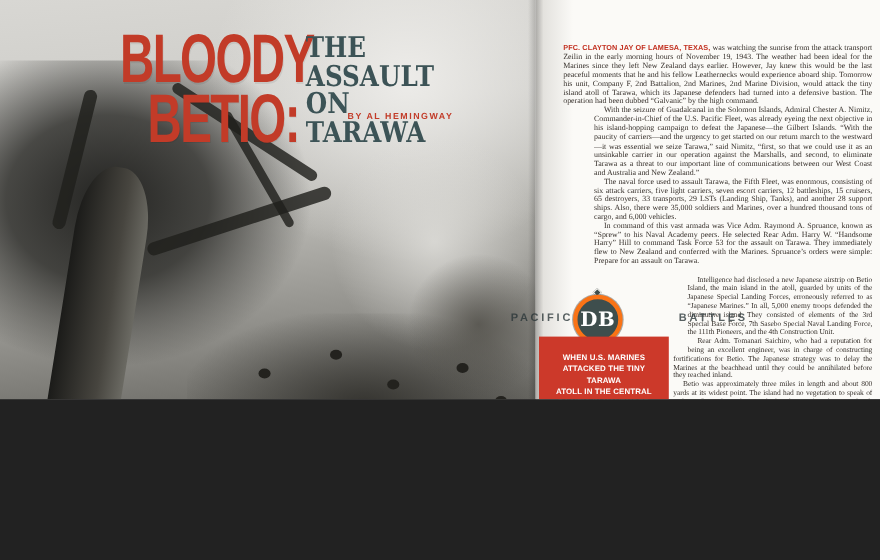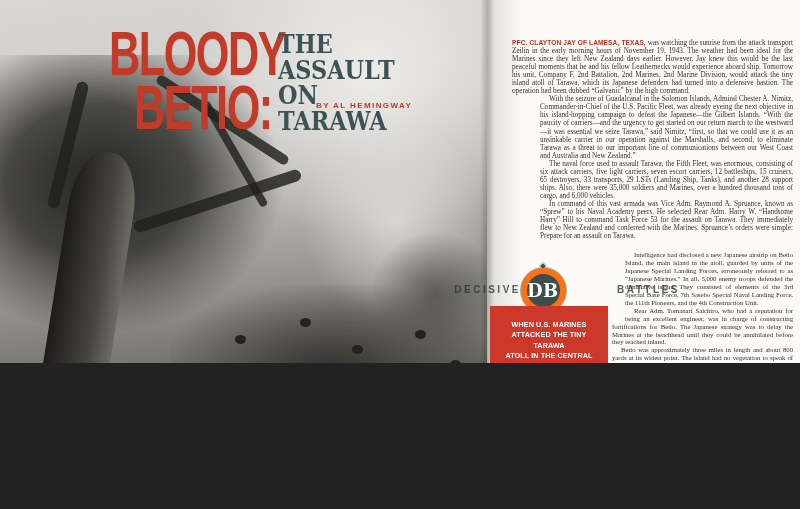--- a/index.html
+++ b/index.html
@@ -68,22 +68,22 @@
   .p.indent{text-indent:9px;margin-left:28px;}
   .lead-in{color:#c22f1f;font-family:"Liberation Sans",sans-serif;font-weight:bold;
     font-size:6.6px;letter-spacing:.1px;margin-right:2px;}
 
   
   .badge-left{left:443px;top:284px;width:78px;text-align:right;color:rgba(42,54,56,.78);
     font-weight:bold;font-size:10px;letter-spacing:2.5px;}
   .badge-right{left:570px;top:284px;color:rgba(42,54,56,.78);font-weight:bold;
     font-size:10px;letter-spacing:2.5px;margin-left:47px;}
   .badge-circle{left:521px;top:268px;width:45px;height:45px;border-radius:50%;
-    background:#3e4e4d;border:6px solid #f97316;box-shadow:0 0 0 1px rgba(70,70,68,.45);
-    display:flex;align-items:center;justify-content:flex-start;}
+    background:#3e4e4d;border:4px solid #f97316;box-shadow:0 0 0 1px rgba(70,70,68,.45);
+    display:flex;align-items:center;justify-content:center;}
   .badge-monogram{color:#fff;font-family:"DejaVu Serif",serif;font-weight:bold;
     font-size:18px;letter-spacing:.5px;}
   .badge-diamond{width:6px;height:6px;background:#3e4e4d;border:1px solid #f4f2ee;
     transform:rotate(45deg);}
   .bd-top{left:540px;top:263px;}
   .bd-bottom{left:540px;top:308px;}
 
   
   .callout{left:490px;top:306px;width:118px;height:199px;background:#cc392a;
     padding:14px 8px 17px 8px;text-align:center;}
@@ -144,21 +144,21 @@
   </div>
 
   <div class="abs article-bottom body-copy">
     <div class="wrap-spacer"></div>
     <p class="p indent">Intelligence had disclosed a new Japanese airstrip on Betio Island, the main island in the atoll, guarded by units of the Japanese Special Landing Forces, erroneously referred to as “Japanese Marines.” In all, 5,000 enemy troops defended the diminutive island. They consisted of elements of the 3rd Special Base Force, 7th Sasebo Special Naval Landing Force, the 111th Pioneers, and the 4th Construction Unit.</p>
     <p class="p indent">Rear Adm. Tomanari Saichiro, who had a reputation for being an excellent engineer, was in charge of constructing fortifications for Betio. The Japanese strategy was to delay the Marines at the beachhead until they could be annihilated before they reached inland.</p>
     <p class="p indent">Betio was approximately three miles in length and about 800 yards at its widest point. The island had no vegetation to speak of and was flat with no elevation higher than 10 feet above sea level. Saichiro had his workers construct a log and coral barrier, or “seawall,” surrounding almost all of Betio. The island also boasted 500 pillboxes, tank traps, 8-inch guns, howitzers and artillery, heavy machine guns, light machine guns, and “knee” mortars. This impressive array of firepower spurred one Japanese officer to remark: “A million Americans couldn’t take Tarawa in 100 years.”</p>
     <p class="p indent">The irascible Lt. Gen. Holland “Howlin’ Mad” Smith was put in command of V Amphibious Corps. For the arduous task of seizing Betio, he selected the 2nd Marine Division under Maj. Gen. Julian C. Smith. Spruance also directed the U.S. Army’s 165th Regimental Combat Team (RCT) of the 27th Division to capture Makin Island, also in the Gilberts, at the same time the Marines were capturing Tarawa.</p>
   </div>
 
-  <div class="abs badge-left">DECISIVE</div>
+  <div class="abs badge-left">PACIFIC</div>
   <div class="abs badge-right">BATTLES</div>
   <div class="abs badge-diamond bd-top"></div>
   <div class="abs badge-diamond bd-bottom"></div>
   <div class="abs badge-circle">
     <span class="badge-monogram">DB</span>
   </div>
 
   <div class="abs callout">
     <div class="callout-text pre">WHEN U.S. MARINES
 ATTACKED THE TINY TARAWA

